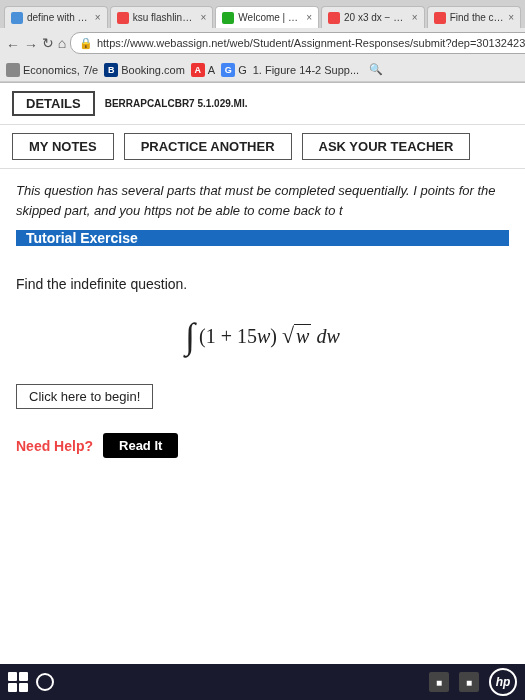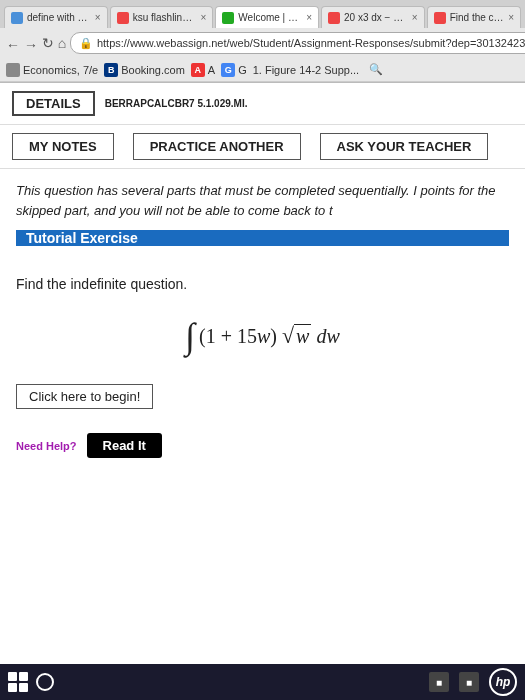--- a/index.html
+++ b/index.html
@@ -162,21 +162,21 @@
 
     .question-code {
       font-size: 10px;
       font-weight: bold;
       color: #222;
     }
 
     
     .action-buttons {
       display: flex;
-      gap: 13px;
+      gap: 4px;
       padding: 8px 12px;
       border-bottom: 1px solid #ddd;
     }
 
     .action-btn {
       border: 1.5px solid #555;
       padding: 5px 16px;
       font-size: 13px;
       font-weight: bold;
       background: #fff;
@@ -263,23 +263,23 @@
       margin-bottom: 14px;
     }
 
     .need-help-row {
       display: flex;
       align-items: center;
       gap: 10px;
     }
 
     .need-help-label {
-      font-size: 11px;
-      font-weight: bold;
-      color: #a21caf;
+      font-size: 14px;
+      font-weight: bold;
+      color: #ef4444;
     }
 
     .read-it-btn {
       background: #000000;
       color: #fff;
       border: none;
       padding: 5px 16px;
       font-size: 13px;
       font-weight: bold;
       cursor: pointer;
@@ -435,21 +435,21 @@
     <span class="question-code">BERRAPCALCBR7 5.1.029.MI.</span>
   </div>
 
   <div class="action-buttons">
     <button class="action-btn">MY NOTES</button>
     <button class="action-btn">PRACTICE ANOTHER</button>
     <button class="action-btn">ASK YOUR TEACHER</button>
   </div>
 
   <div class="question-body">
-    <p class="question-note">This question has several parts that must be completed sequentially. I points for the skipped part, and you will not be able to come back to t</p>
+    <p class="question-note">This question has several parts that must be completed sequentially. I points for the skipped part, and you https not be able to come back to t</p>
 
     <div class="tutorial-header">Tutorial Exercise</div>
 
     <p class="find-integral-text">Find the indefinite question.</p>
 
     <div class="integral-display">
       <span class="integral-symbol">∫</span>
       <span class="integral-expr">
         (1 + 15<em>w</em>)
         <span class="sqrt-container">

